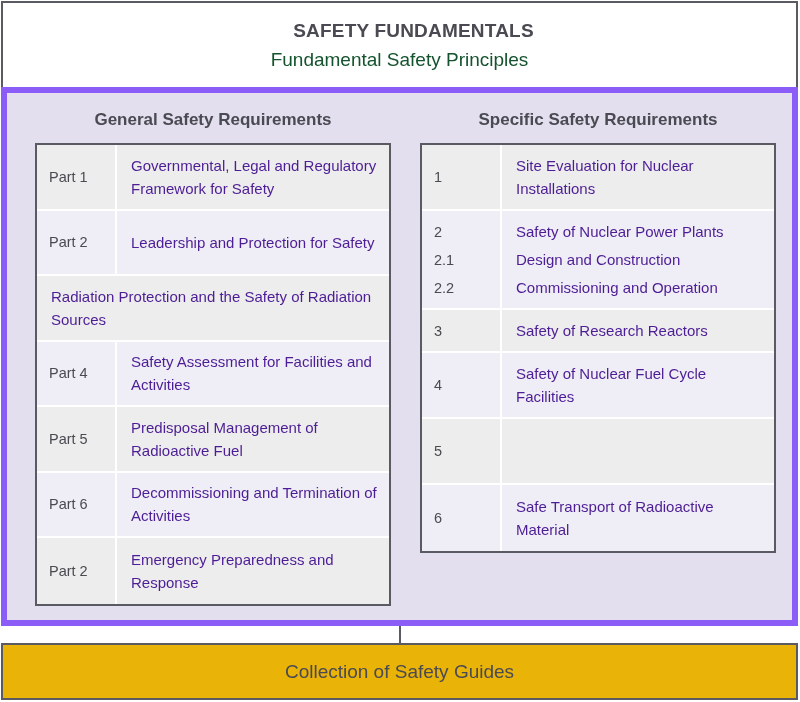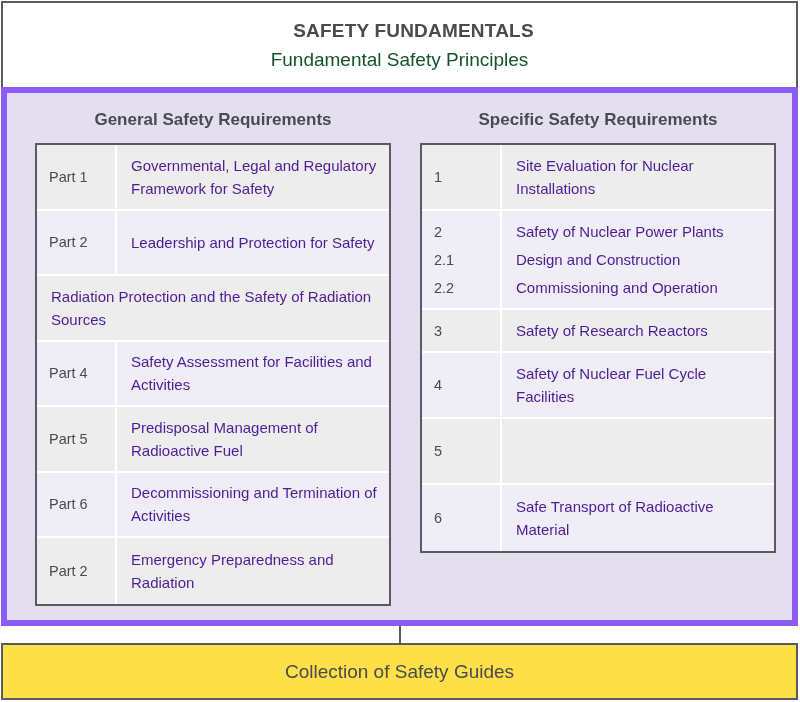--- a/index.html
+++ b/index.html
@@ -50,21 +50,21 @@
   .right .row.r2 { height: 99px; }
   .right .row.r3 { height: 43px; }
   .right .row.r4, .right .row.r5, .right .row.r6 { height: 66px; }
   .multi-line { line-height: 28px; }
 
   .connector {
     position: absolute; left: 399px; top: 626px; width: 2px; height: 18px; background: #5a5a62;
   }
   .bottom-box {
     position: absolute; left: 1px; top: 643px; width: 797px; height: 57px;
-    border: 2px solid #5a5a62; background: #fde047;
+    border: 2px solid #5a5a62; background: #eab308;
     display: flex; align-items: center; justify-content: center;
     font-size: 19px; color: #4a4a52;
   }
 </style>
 </head>
 <body>
 
 <div class="top-box">
   <div class="top-title">SAFETY FUNDAMENTALS</div>
   <div class="top-sub">Fundamental Safety Principles</div>
@@ -93,21 +93,21 @@
     <div class="row odd">
       <div class="num">Part 5</div>
       <div class="desc">Predisposal Management of Radioactive Fuel</div>
     </div>
     <div class="row even">
       <div class="num">Part 6</div>
       <div class="desc">Decommissioning and Termination of Activities</div>
     </div>
     <div class="row odd">
       <div class="num">Part 2</div>
-      <div class="desc">Emergency Preparedness and Radiation</div>
+      <div class="desc">Emergency Preparedness and Response</div>
     </div>
   </div>
 
   <div class="table right">
     <div class="row odd r1">
       <div class="num">1</div>
       <div class="desc">Site Evaluation for Nuclear Installations</div>
     </div>
     <div class="row even r2">
       <div class="num multi-line">

